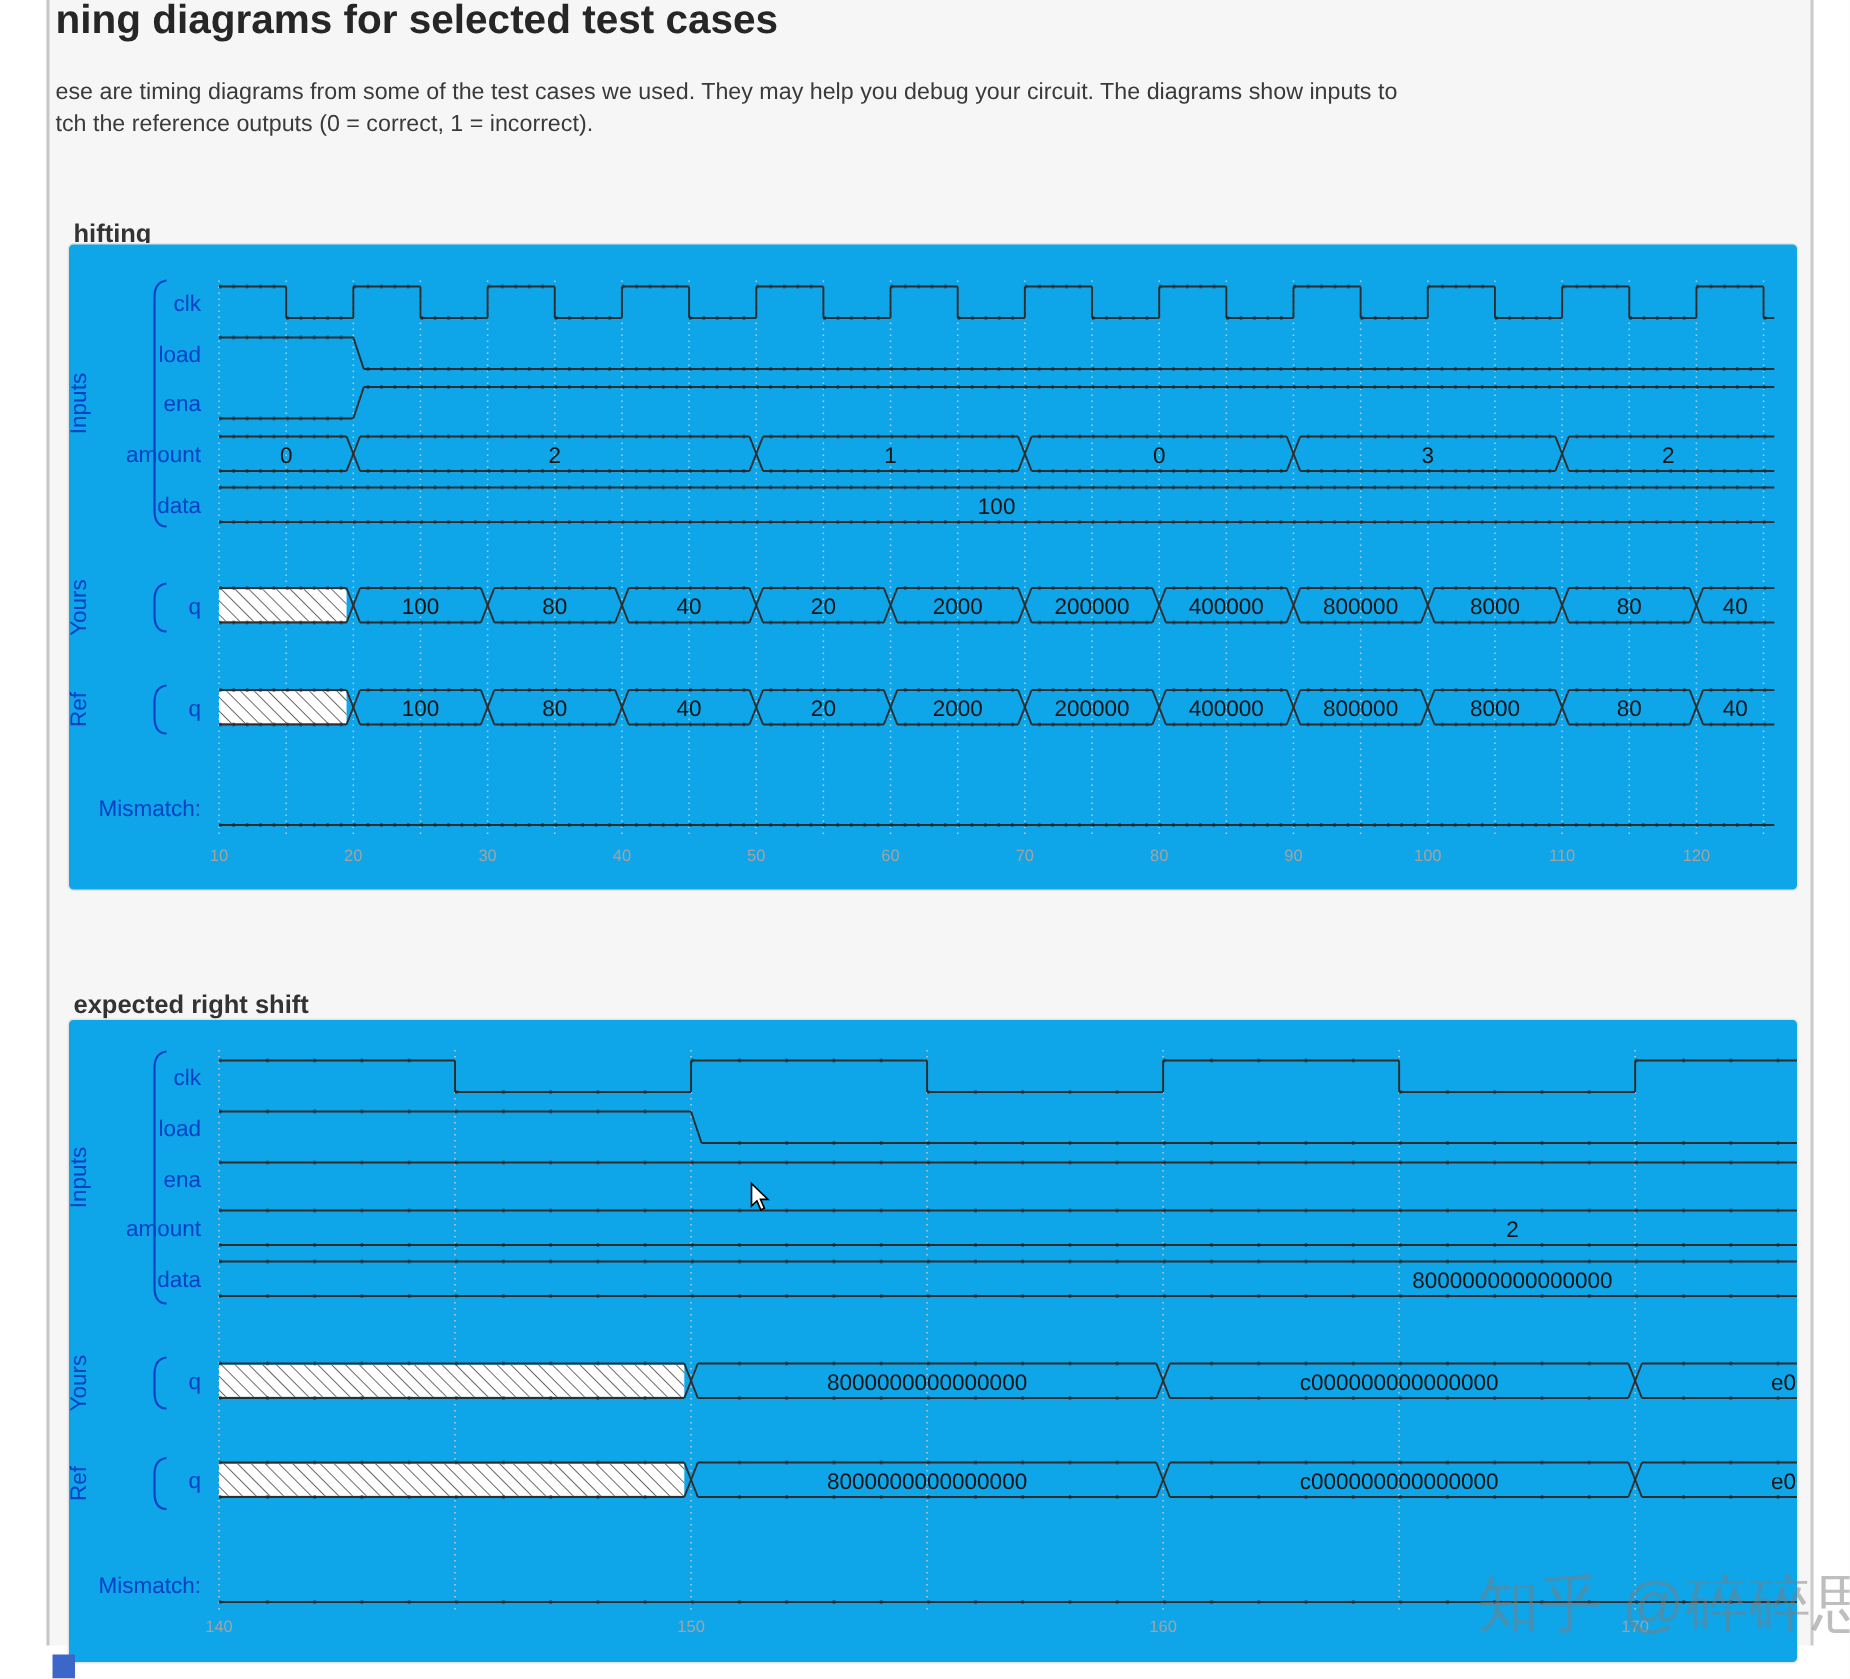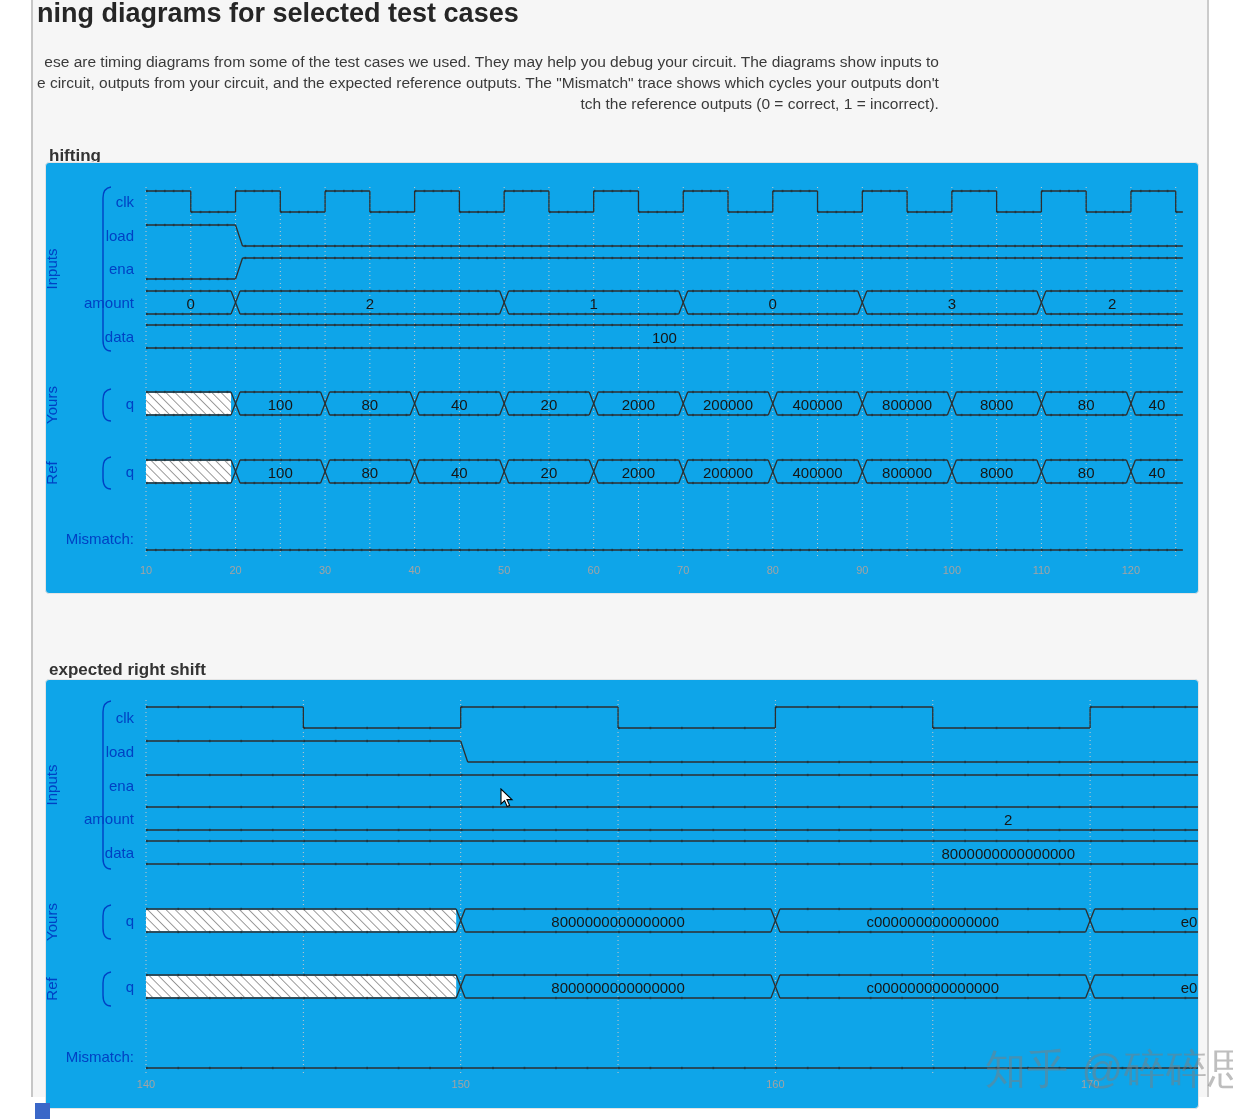--- a/index.html
+++ b/index.html
@@ -10,21 +10,21 @@
   .col{
     position:absolute;left:31px;top:0;width:1174px;height:1097px;
     background:#f6f6f6;border-left:2px solid #c6c6c6;border-right:2px solid #cbcbcb;
   }
   .page-title{
     position:absolute;left:4px;top:-2px;margin:0;
     font-size:27px;font-weight:700;color:#262626;white-space:nowrap;
   }
   .desc{
     position:absolute;left:4px;top:51px;font-size:15.5px;color:#3a3a3a;
-    line-height:21px;white-space:nowrap;text-align:right;
+    line-height:21px;white-space:nowrap;
   }
   .sec-heading{
     position:absolute;left:4px;margin:12px;font-size:17px;font-weight:700;color:#333;white-space:nowrap;
   }
   .h2a{top:134px;}
   .h2b{top:648px;}
   .panel{
     position:absolute;left:12px;width:1152px;background:#0ea5e9;
     border:1px solid #e4e4e4;border-radius:4px;overflow:hidden;
   }
@@ -46,21 +46,20 @@
   }
   .cursor{position:absolute;left:499px;top:788px;z-index:8;}
 </style>
 </head>
 <body>
 
 <div class="col">
   <h1 class="page-title">ning diagrams for selected test cases</h1>
   <div class="desc">
     <div>ese are timing diagrams from some of the test cases we used. They may help you debug your circuit. The diagrams show inputs to</div>
-    <div>e circuit, outputs from your circuit, and the expected reference outputs. The "Mismatch" trace shows which cycles your outputs don't</div>
     <div>tch the reference outputs (0 = correct, 1 = incorrect).</div>
   </div>
 
   <h2 class="sec-heading h2a">hifting</h2>
   <div class="panel p1" id="panel0">
       <svg width="1152" height="430" viewBox="0 0 1152 430">
         <defs>
           <pattern id="hatch0" width="6.5" height="6.5" patternUnits="userSpaceOnUse" patternTransform="rotate(-45)">
             <line x1="0" y1="0" x2="0" y2="6.5" stroke="#4a4a4a" stroke-width="1.1"></line>
           </pattern>

